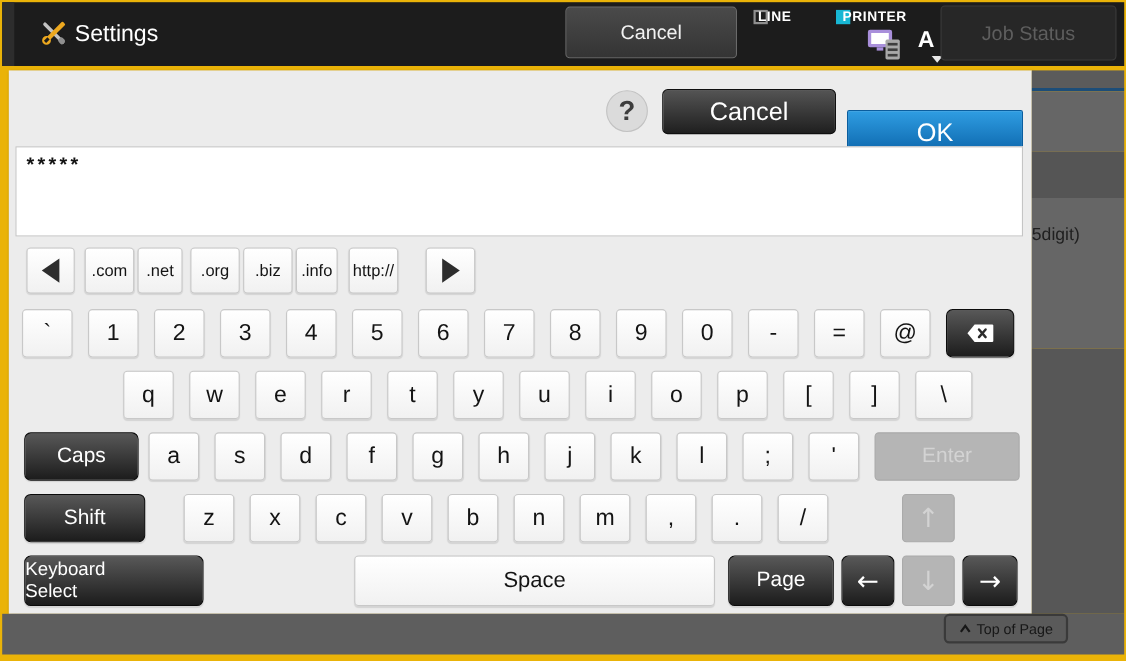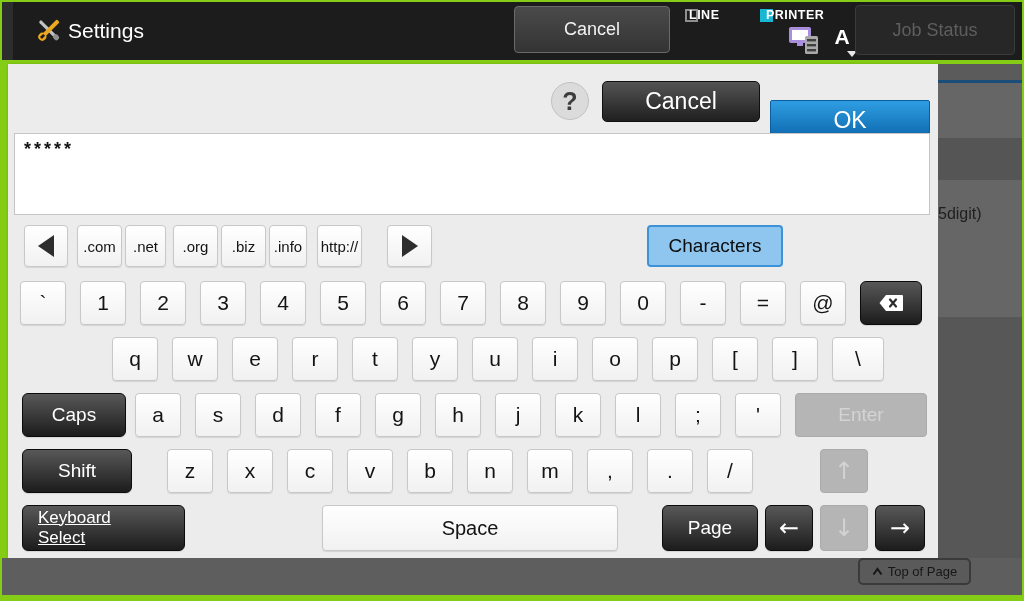--- a/index.html
+++ b/index.html
@@ -1,17 +1,17 @@
 <!DOCTYPE html>
 <html><head>
 <meta charset="utf-8">
 <style>
   html,body{margin:0;padding:0;background:#000;}
   *{box-sizing:border-box;font-family:"Liberation Sans","DejaVu Sans",sans-serif;}
-  #screen{position:relative;width:1024px;height:601px;background:#84cc16;overflow:hidden;}
+  #screen{position:relative;width:1024px;height:601px;background:#eab308;overflow:hidden;}
 
   
   #topbar{position:absolute;left:2px;top:2px;width:1020px;height:58px;background:#1c1c1c;}
   #topbar .leftstrip{position:absolute;left:0;top:0;width:11px;height:58px;background:#2d2d2d;}
   .tb-title{position:absolute;left:66px;top:0;height:58px;display:flex;align-items:center;
     color:#fff;font-size:21px;}
   .tools-icon{position:absolute;left:33px;top:14px;width:28px;height:28px;}
   .tb-cancel{position:absolute;left:512px;top:4px;width:156px;height:47px;
     background:linear-gradient(180deg,#4a4a4a,#343434);border:1px solid #6a6a6a;border-radius:4px;
     color:#f2f2f2;font-size:18px;display:flex;align-items:center;justify-content:center;cursor:pointer;}
@@ -60,21 +60,21 @@
     justify-content:center;background:#8fc6ef;border:2px solid #3e93d8;border-radius:4px;
     font-size:19px;color:#0d0d0d;cursor:pointer;}
   .tab-syms{position:absolute;left:779px;width:128px;height:42px;display:flex;align-items:center;
     justify-content:center;background:#b2b2b2;border:1px solid #a6a6a6;border-radius:4px;
     font-size:19px;color:#cfcfcf;cursor:pointer;}
   .tri-l{width:0;height:0;border-top:11px solid transparent;border-bottom:11px solid transparent;
     border-right:16px solid #2d2d2d;}
   .tri-r{width:0;height:0;border-top:11px solid transparent;border-bottom:11px solid transparent;
     border-left:16px solid #2d2d2d;}
   .fn{font-size:19px;}
-  .ks-label{white-space:pre-line;text-align:left;width:100%;padding-left:15px;font-size:17px;line-height:1.2;text-decoration:underline;}
+  .ks-label{white-space:pre-line;text-align:left;width:100%;font-size:17px;line-height:1.2;}
   .arrow-glyph{font-size:24px;font-family:"DejaVu Sans",sans-serif;}
 
   
   .bgseg{position:absolute;left:938px;width:84px;}
   .bottomstrip{position:absolute;left:2px;top:558px;width:1020px;height:37px;background:#5e5e5e;}
   .top-of-page{position:absolute;left:856px;top:0;width:113px;height:27px;background:#5a5a5a;
     border:2px solid #3a3a3a;border-radius:5px;display:flex;align-items:center;justify-content:center;
     gap:5px;color:#171717;font-size:13px;cursor:pointer;}
   .bg-partial-text{position:absolute;left:938px;top:205px;width:84px;color:#1f1f1f;font-size:16px;}
 </style>
@@ -133,21 +133,20 @@
         </div>
       <div class="k url" style="left:69px;width:45px">.com</div>
       <div class="k url" style="left:117px;width:41px">.net</div>
       <div class="k url" style="left:165px;width:45px">.org</div>
       <div class="k url" style="left:213px;width:45px">.biz</div>
       <div class="k url" style="left:261px;width:38px">.info</div>
       <div class="k url small" style="left:309px;width:45px">http://</div>
       <div class="k url" style="left:379px;width:45px">
           <span class="tri-r"></span>
         </div>
-      <div class="tab-chars">Characters</div>
     </div>
 
     <div class="krow" style="top:217px">
       <div class="k" style="left:12px;width:46px">`</div>
       <div class="k" style="left:72px;width:46px">1</div>
       <div class="k" style="left:132px;width:46px">2</div>
       <div class="k" style="left:192px;width:46px">3</div>
       <div class="k" style="left:252px;width:46px">4</div>
       <div class="k" style="left:312px;width:46px">5</div>
       <div class="k" style="left:372px;width:46px">6</div>
@@ -213,21 +212,21 @@
       <div class="k kx" style="left:812px;width:48px">
           <span class="arrow-glyph">↑</span>
         </div>
     </div>
 
     <div class="krow" style="top:441px;height:48px">
       <div class="k kd" style="left:14px;width:163px;height:46px">
           <span class="ks-label">Keyboard
 Select</span>
         </div>
-      <div class="k" style="left:314px;width:296px;height:46px;font-size:20px">Space</div>
+      <div class="k" style="left:314px;width:328px;height:46px;font-size:20px">Space</div>
       <div class="k kd fn" style="left:654px;width:96px;height:46px">Page</div>
       <div class="k kd" style="left:757px;width:48px;height:46px">
           <span class="arrow-glyph">←</span>
         </div>
       <div class="k kx" style="left:812px;width:48px;height:46px">
           <span class="arrow-glyph">↓</span>
         </div>
       <div class="k kd" style="left:867px;width:50px;height:46px">
           <span class="arrow-glyph">→</span>
         </div>

